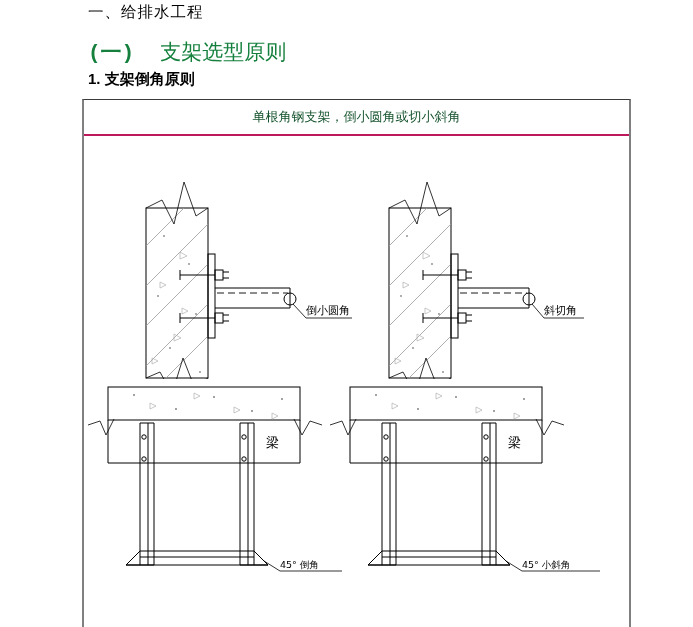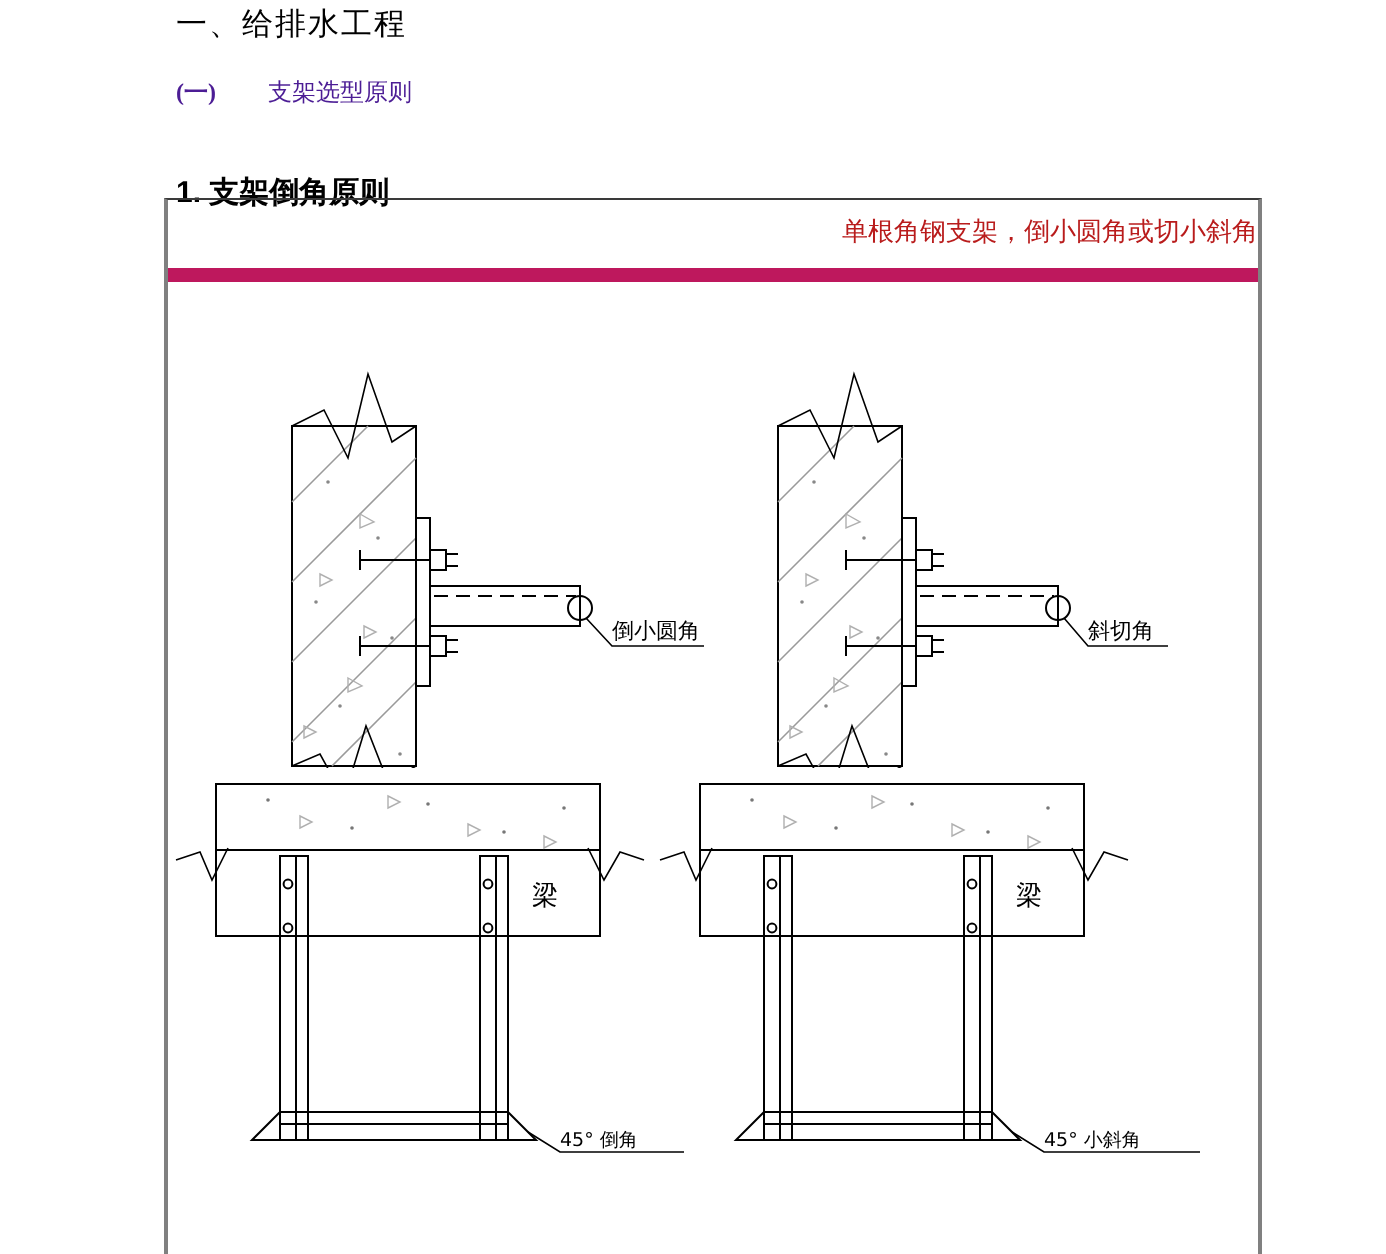--- a/index.html
+++ b/index.html
@@ -15,43 +15,43 @@
 
   
   .h1{
     position:absolute;left:88px;top:2px;
     font-family:"Liberation Serif","DejaVu Serif",serif;
     font-size:15.5px;letter-spacing:1px;color:#000000;
     white-space:nowrap;
   }
   .h2{
     position:absolute;left:88px;top:38px;
-    font-family:Liberation Serif, serif;
-    font-size:12px;color:#4c1d95;white-space:nowrap;
+    font-family:Liberation Mono, monospace;
+    font-size:21px;color:#15803d;white-space:nowrap;
   }
   .h2 .num{font-weight:bold;}
   .h2 .txt{margin-left:26px;}
   .h3{
     position:absolute;left:88px;top:70px;
-    font-size:15px;font-weight:bold;color:#000;white-space:nowrap;margin-top:17px;
+    font-size:15px;font-weight:bold;color:#000;white-space:nowrap;
   }
 
   
   .tbl{
     position:absolute;left:82px;top:99px;
     width:549px;height:528px;
     box-sizing:border-box;
     border-left:2px solid #808080;
     border-right:2px solid #808080;
     border-top:1px solid #3a3a3a;
   }
   .cap{
-    height:34px;line-height:34px;text-align:right;
-    font-size:13px;color:#b91c1c;
-    border-bottom:7px solid #be185d;
+    height:34px;line-height:34px;text-align:center;
+    font-size:13px;color:#14532d;
+    border-bottom:2px solid #be185d;
     font-family:"DejaVu Sans","Liberation Sans",sans-serif;
   }
   .cap2{border-top:1px solid #3a3a3a;}
   .fig{position:relative;width:100%;height:243px;overflow:hidden;text-align:center;}
   .fig2{height:214px;}
 
   svg{display:block;}
   .ln{stroke:#000;stroke-width:1;fill:none;}
   .lnt{stroke:#000;stroke-width:0.8;fill:none;}
   .hatch-l{stroke:#9a9a9a;stroke-width:0.8;fill:none;}

